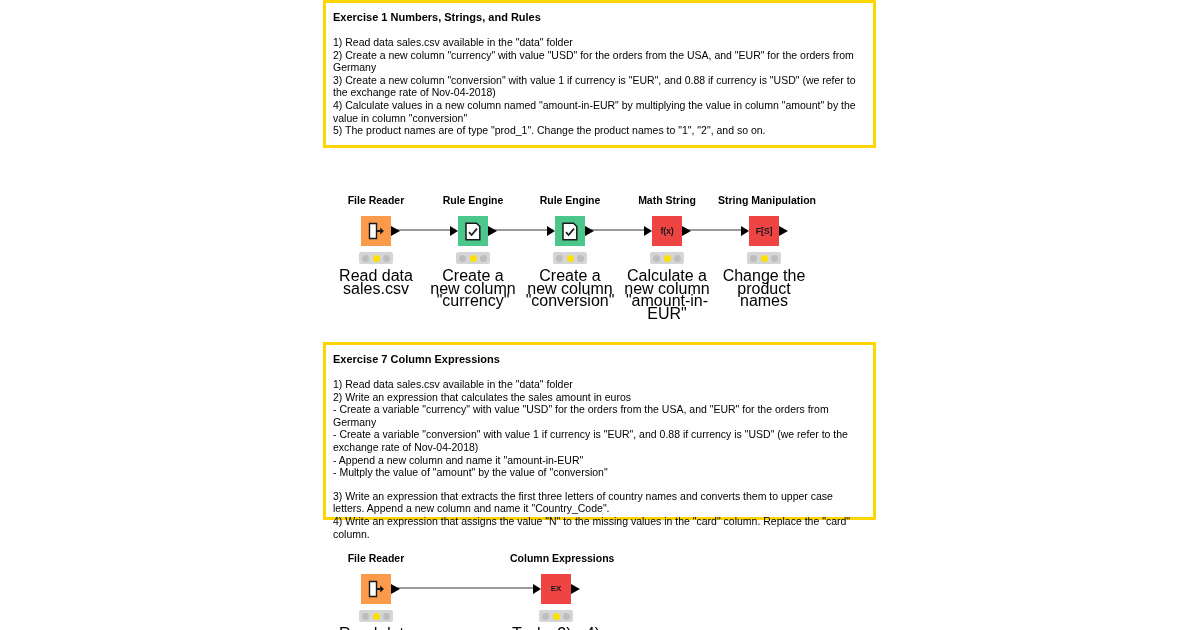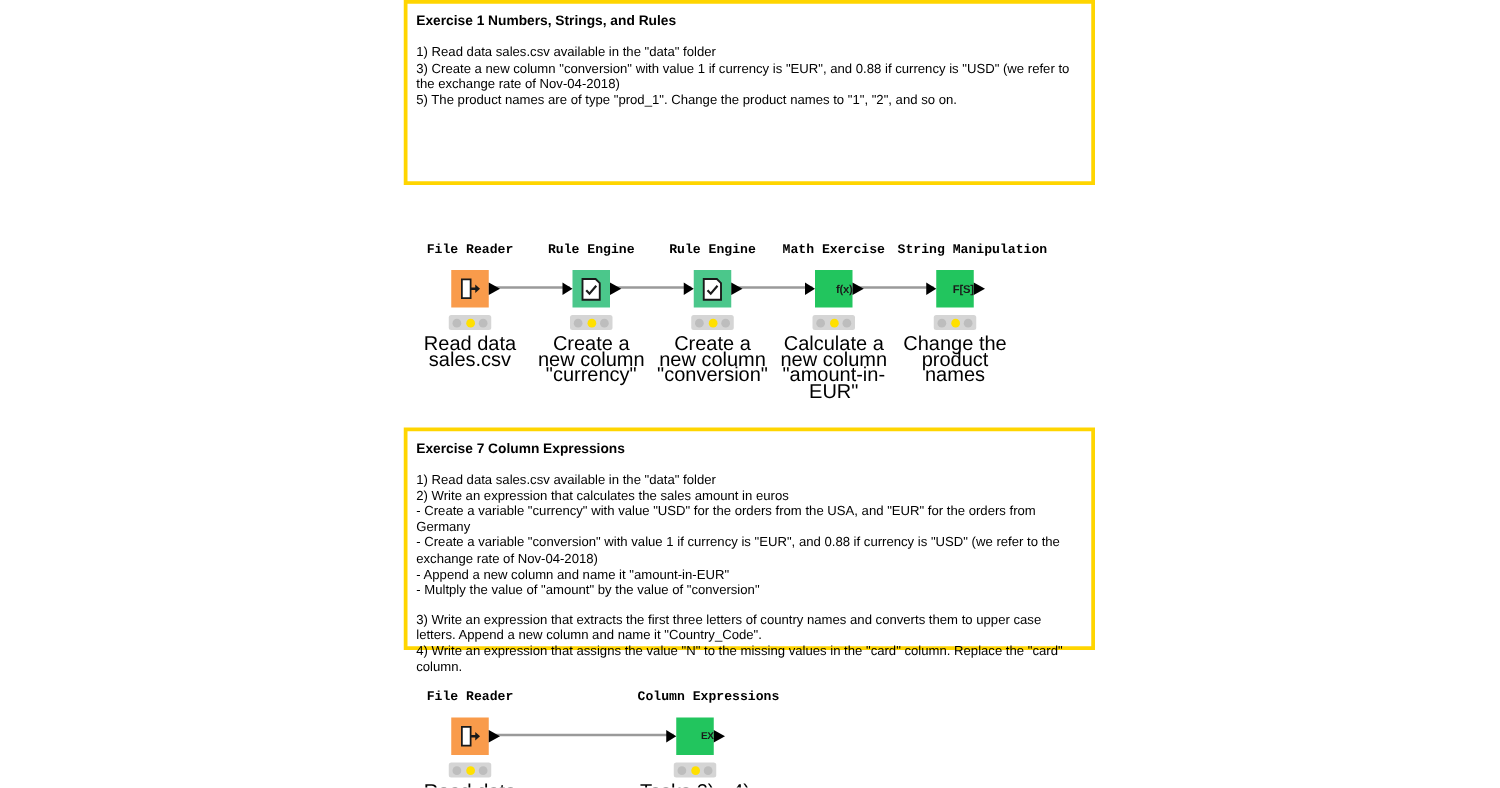--- a/index.html
+++ b/index.html
@@ -37,48 +37,47 @@
     width: 92px;
     text-align: center;
   }
   .node-title {
     font-size: 10.5px;
     font-weight: bold;
     color: #000000;
     line-height: 13px;
     white-space: nowrap;
     margin-bottom: 9px;
-    font-family: Liberation Mono, monospace;
   }
   .node-body {
     position: relative;
     width: 92px;
     height: 30px;
     display: flex;
     align-items: center;
     justify-content: center;
   }
   .node-icon {
     width: 30px; height: 30px;
     display: flex; align-items: center; justify-content: center;
     position: relative;
   }
   .node-icon.orange { background: #f99b4b; }
   .node-icon.green  { background: #4bc78b; }
-  .node-icon.yellow { background: #22c55e; justify-content: flex-end; }
+  .node-icon.yellow { background: #ef4444; }
 
   .glyph-text {
     font-family: "Liberation Sans", sans-serif;
     font-weight: bold;
     font-size: 9px;
     color: #1a1a1a;
     letter-spacing: -0.2px;
     line-height: 1;
   }
-  .glyph-text.small { font-size: 8px; padding-left: 20px; }
+  .glyph-text.small { font-size: 8px; }
 
   
   .port {
     position: absolute;
     top: 50%;
     width: 0; height: 0;
     border-top: 5px solid transparent;
     border-bottom: 5px solid transparent;
     transform: translateY(-50%);
   }
@@ -110,21 +109,23 @@
 </style>
 </head>
 <body>
 
 <div id="canvas">
 
   <div class="exercise-box" id="exercise1-box" style="left:323px; top:0px; width:553px; height:148px;">
     <div class="exercise-title">Exercise 1 Numbers, Strings, and Rules</div>
     <div class="exercise-lines" id="exercise1-lines">
         <p>1) Read data sales.csv available in the "data" folder</p>
+        <p>2) Create a new column "currency" with value "USD" for the orders from the USA, and "EUR" for the orders from Germany</p>
         <p>3) Create a new column "conversion" with value 1 if currency is "EUR", and 0.88 if currency is "USD" (we refer to the exchange rate of Nov-04-2018)</p>
+        <p>4) Calculate values in a new column named "amount-in-EUR" by multiplying the value in column "amount" by the value in column "conversion"</p>
         <p>5) The product names are of type "prod_1". Change the product names to "1", "2", and so on.</p>
       </div>
   </div>
 
   <div class="workflow" id="workflow1" style="left:330px; top:194px; width:520px; height:90px;">
       <div class="connector" style="left: 63px; width: 63px; top: 35px;"></div>
       <div class="connector" style="left: 160px; width: 63px; top: 35px;"></div>
       <div class="connector" style="left: 257px; width: 63px; top: 35px;"></div>
       <div class="connector" style="left: 354px; width: 63px; top: 35px;"></div>
       <div class="node" style="left: 0px; top: 0px;">
@@ -178,21 +179,21 @@
           </div>
         </div>
         <div class="status-lights">
           <div class="light"></div>
           <div class="light on"></div>
           <div class="light"></div>
         </div>
         <div class="node-caption">Create a new column "conversion"</div>
       </div>
       <div class="node" style="left: 291px; top: 0px;">
-        <div class="node-title">Math Exercise</div>
+        <div class="node-title">Math String</div>
         <div class="node-body">
           <div class="node-icon yellow">
             <span class="glyph-text">f(x)</span>
             <div class="port in"></div>
             <div class="port out"></div>
           </div>
         </div>
         <div class="status-lights">
           <div class="light"></div>
           <div class="light on"></div>

